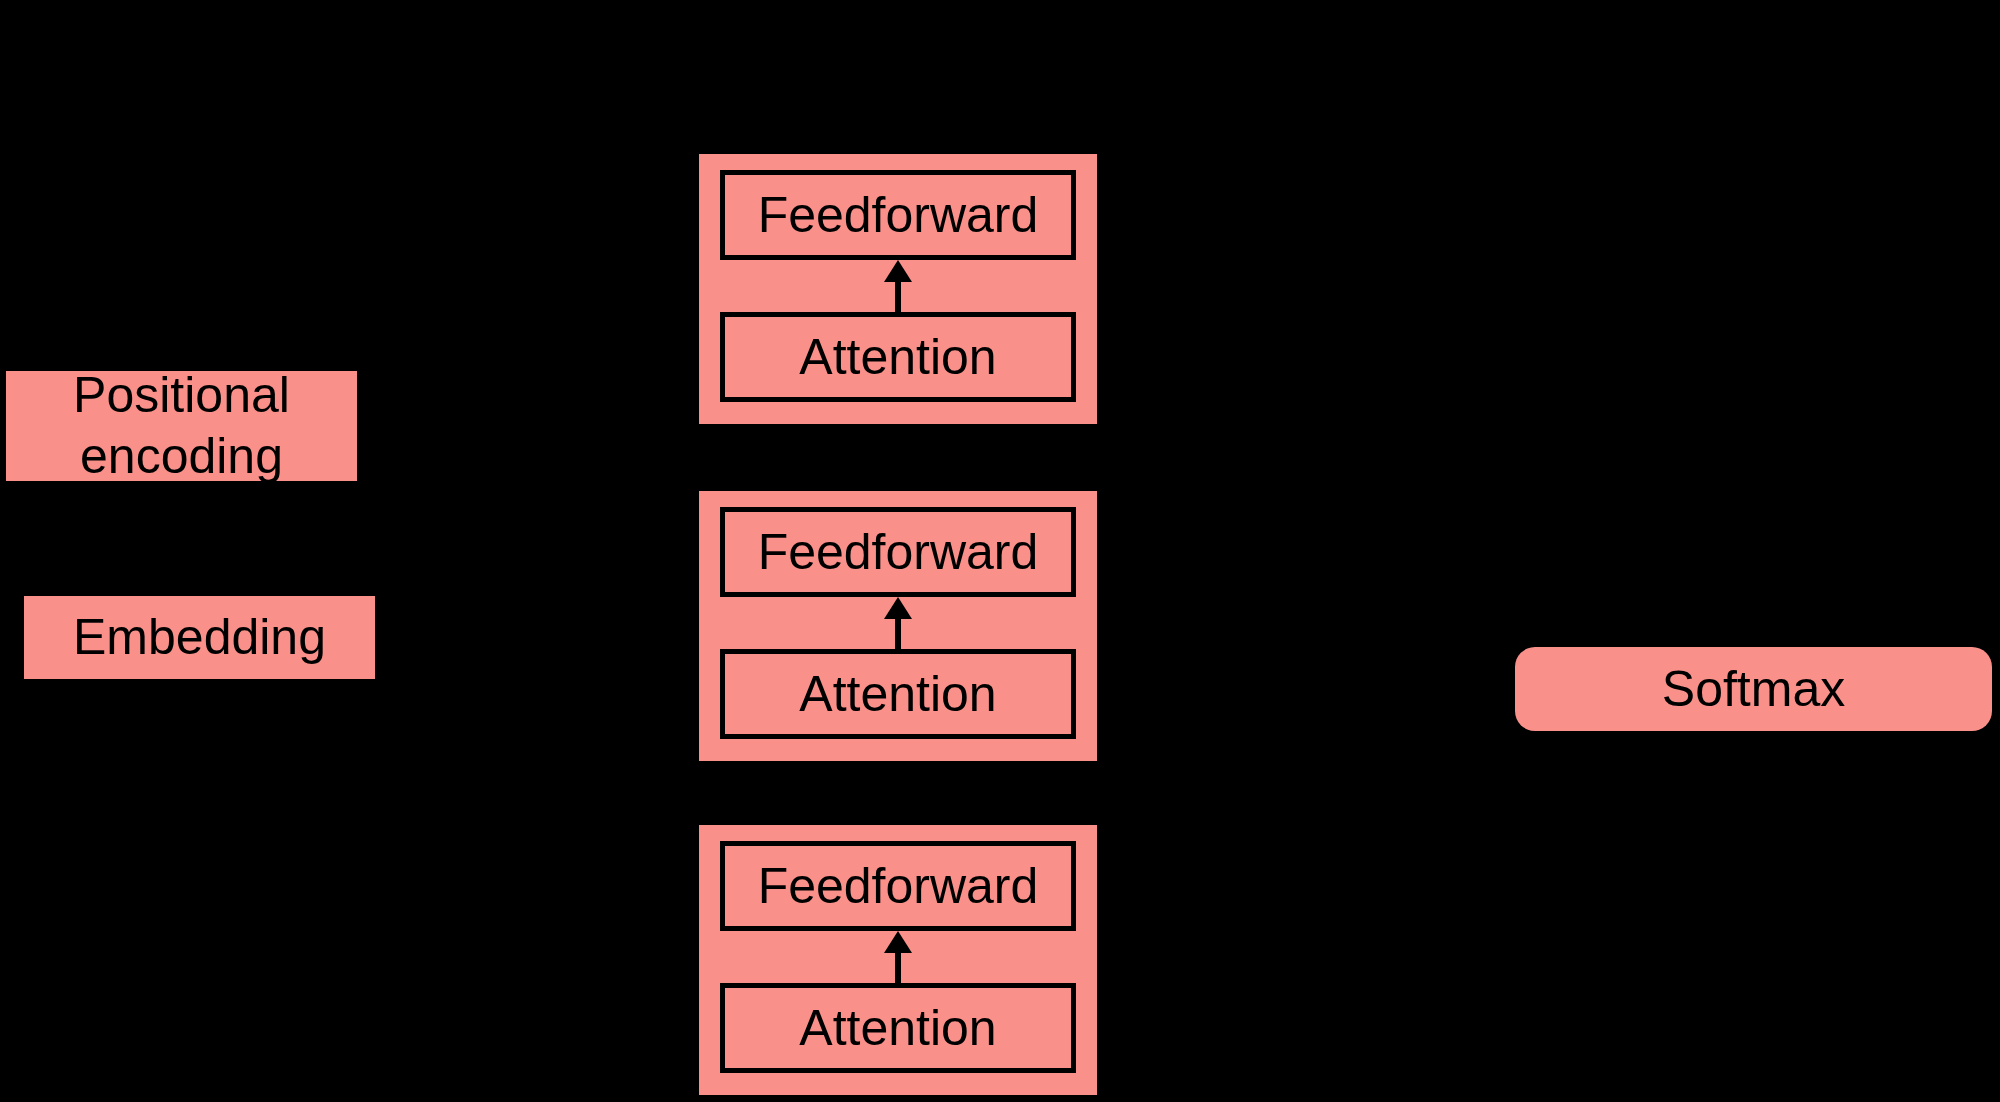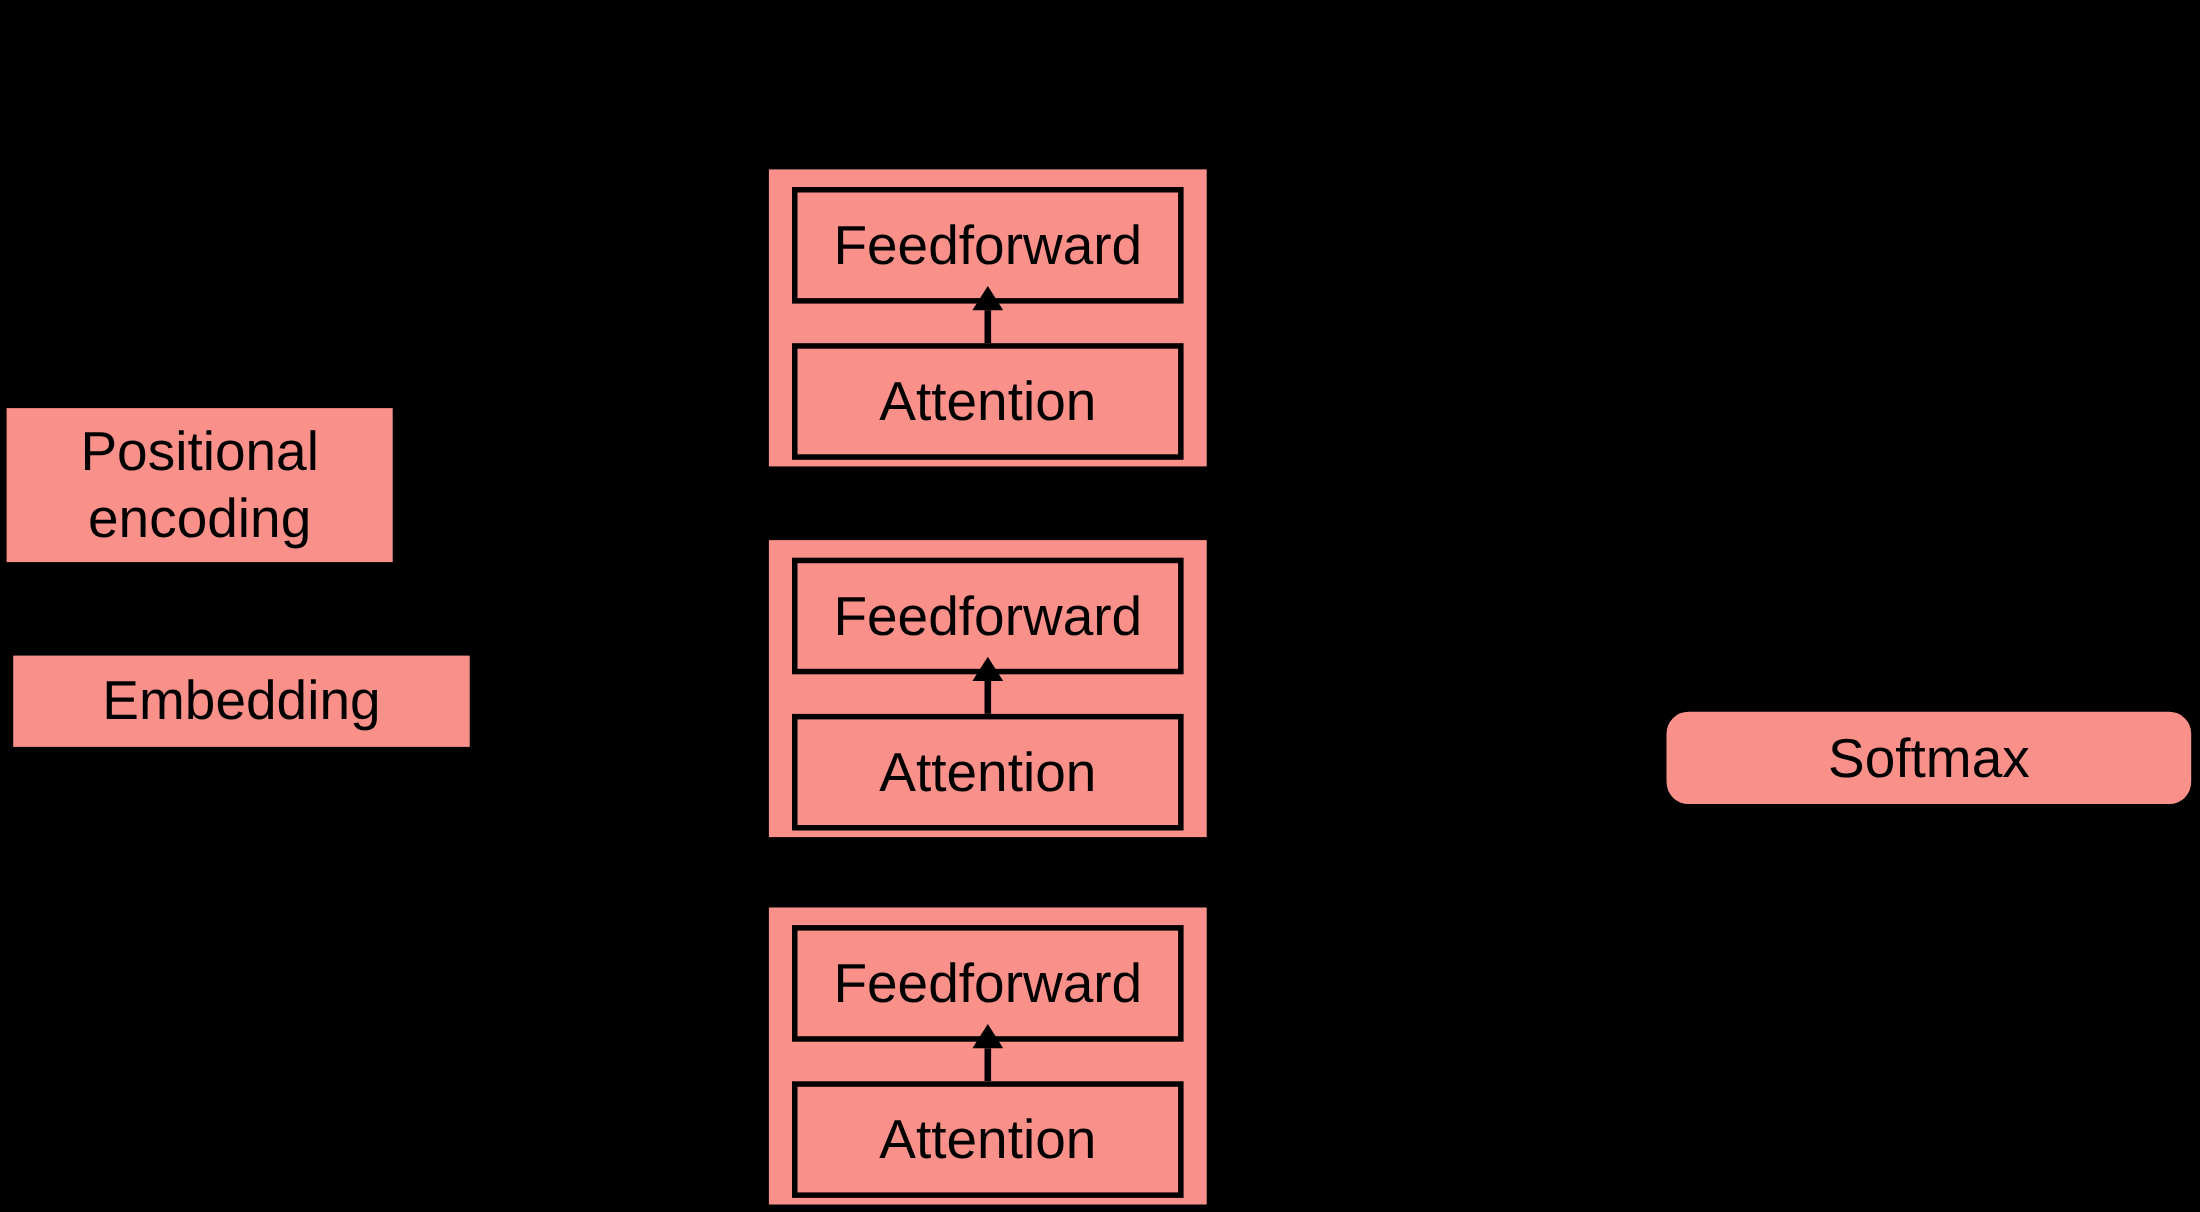--- a/index.html
+++ b/index.html
@@ -26,42 +26,42 @@
     position:absolute;
     background:var(--pink);
     color:var(--ink);
     display:flex;
     align-items:center;
     justify-content:center;
     text-align:center;
     font-size:50px;
     line-height:1.22;
   }
-  .box-positional{ left:6px;  top:371px; width:351px; height:140px;align-items:center; }
+  .box-positional{ left:6px;  top:371px; width:351px; height:110px;align-items:center; }
   .box-positional span{ display:inline-block; max-width:310px; }
-  .box-embedding { left:12px;  top:596px; width:415px; height:83px; }
+  .box-embedding { left:24px;  top:596px; width:351px; height:83px; }
   .box-tokenization{ left:6px; top:757px; width:351px; height:81px; }
   .box-softmax   { left:1515px; top:647px; width:477px; height:84px;border-radius:20px; }
 
   
   .tblock{
     position:absolute;
     left:699px;
     width:398px;
     height:270px;
     background:var(--pink);
   }
   .tblock-1{ top:154px; }
   .tblock-2{ top:491px; }
   .tblock-3{ top:825px; }
   .sub{
     position:absolute;
     left:21px;
     width:356px;
-    height:106px;
+    height:90px;
     box-sizing:border-box;
     border:5px solid var(--ink);
     background:var(--pink);
     color:var(--ink);
     display:flex;
     align-items:center;
     justify-content:center;
     text-align:left;
     font-size:50px;
   }

